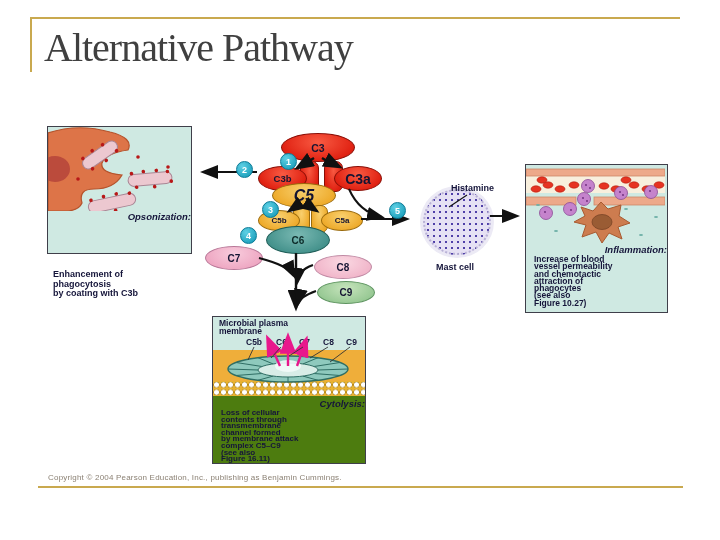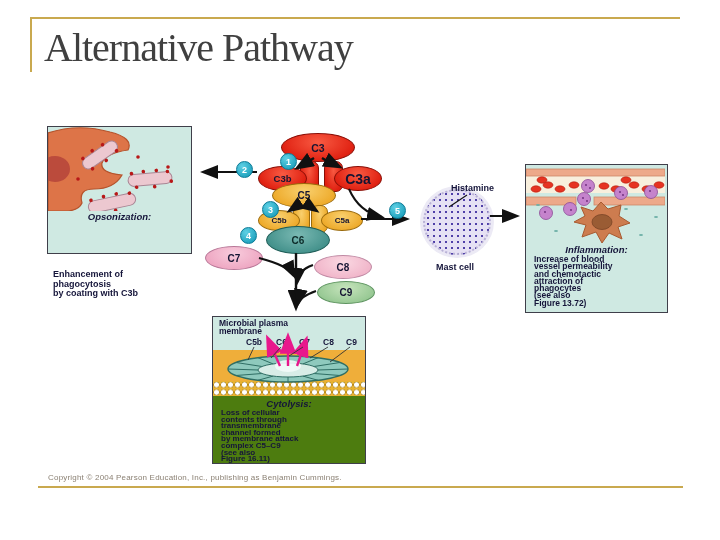--- a/index.html
+++ b/index.html
@@ -15,21 +15,21 @@
   .red{background:radial-gradient(ellipse at 50% 30%, #f85a42, #df1f10 75%);border:1px solid #8a0e06;}
   .yel{background:radial-gradient(ellipse at 50% 30%, #f9d06e, #eda827 78%);border:1px solid #9a6a0c;}
   .teal{background:radial-gradient(ellipse at 50% 30%, #7ab9b3, #3f8e88 80%);border:1px solid #1f5e58;}
   .pink{background:radial-gradient(ellipse at 50% 30%, #f8cbdc, #eda4c0 80%);border:1px solid #b87898;}
   .pink2{background:radial-gradient(ellipse at 50% 30%, #fad8e2, #f0b3c8 80%);border:1px solid #c08aa4;}
   .grn{background:radial-gradient(ellipse at 50% 30%, #c6e4bc, #93c690 80%);border:1px solid #5e9460;}
   .badge{position:absolute;width:15px;height:15px;border-radius:50%;z-index:7;
          background:radial-gradient(circle at 35% 30%, #5ed0e4, #0f96b4);border:1px solid #0a7a96;
          color:#fff;font-weight:700;font-size:9px;display:flex;align-items:center;justify-content:center;}
   .lbl{position:absolute;font-weight:700;color:#15153a;}
-  .cap-title{position:absolute;font-style:italic;font-weight:700;text-align:center;color:#15153a;}
+  .cap-title{position:absolute;font-style:italic;font-weight:700;text-align:right;color:#15153a;}
   .cap-lines{position:absolute;font-weight:700;color:#15153a;white-space:pre-line;}
   #overlay{position:absolute;left:0;top:0;z-index:5;pointer-events:none;}
   #mastcell{position:absolute;left:423px;top:189px;width:64px;height:62px;border-radius:50%;
             background-color:#e6e1f4;
             background-image:radial-gradient(circle, #4f3fa8 1.2px, rgba(0,0,0,0) 1.55px);
             background-size:6px 6px;border:2px dotted #b9b2d6;box-shadow:0 0 0 3px #eceaf5;}
   .strip{position:absolute;left:0;width:100%;}
   .bilayer{background-color:#e8b232;
            background-image:radial-gradient(circle, #ffffff 2.2px, #8a6a14 2.9px, rgba(0,0,0,0) 3.2px);
            background-size:7px 7.5px;}
@@ -95,21 +95,21 @@
   <div class="piece red" style="left:300px;top:161px;width:17px;height:29px;"></div>
   <div class="oval red" style="left:258px;top:166px;width:47px;height:23px;font-size:9.5px;">
       <span>C3b</span>
     </div>
 
   <div class="piece red" style="left:324px;top:161px;width:17px;height:29px;"></div>
   <div class="oval red" style="left:334px;top:166px;width:46px;height:23px;font-size:14px;">
       <span>C3a</span>
     </div>
 
-  <div class="oval yel" style="left:272px;top:183px;width:62px;height:23px;font-size:10px;">
+  <div class="oval yel" style="left:272px;top:183px;width:62px;height:23px;font-size:16px;font-style:italic;">
       <span>C5</span>
     </div>
 
   <div class="piece yel" style="left:293px;top:205px;width:15px;height:26px;"></div>
   <div class="oval yel" style="left:258px;top:210px;width:40px;height:19px;font-size:8px;">
       <span>C5b</span>
     </div>
 
   <div class="piece yel" style="left:311px;top:205px;width:15px;height:26px;"></div>
   <div class="oval yel" style="left:321px;top:210px;width:40px;height:19px;font-size:8px;">
@@ -197,21 +197,21 @@
         <ellipse cx="115" cy="70" rx="2" ry="1"></ellipse>
       </g>
     </svg>
     <div class="cap-title" style="left:0;top:79px;width:100%;font-size:9.5px;">Inflammation:</div>
     <div class="cap-lines" style="left:8px;top:91px;font-size:8.5px;line-height:7.3px;">Increase of blood
 vessel permeability
 and chemotactic
 attraction of
 phagocytes
 (see also
-Figure 13.72)</div>
+Figure 10.27)</div>
   </div>
 
   <div class="box" style="left:212px;top:316px;width:152px;height:146px;background:#4d7c0f;">
     <div class="strip" style="top:0;height:33px;background:#cfe9e2;"></div>
     <div class="strip" style="top:33px;height:31px;background:#efae3a;"></div>
     <div class="strip bilayer" style="top:64px;height:15px;"></div>
     <div class="lbl" style="left:6px;top:2px;width:95px;font-size:8.5px;line-height:8px;">Microbial plasma membrane</div>
     <div class="lbl" style="left:33px;top:20px;font-size:8.5px;">C5b</div>
     <div class="lbl" style="left:63px;top:20px;font-size:8.5px;">C6</div>
     <div class="lbl" style="left:86px;top:20px;font-size:8.5px;">C7</div>

